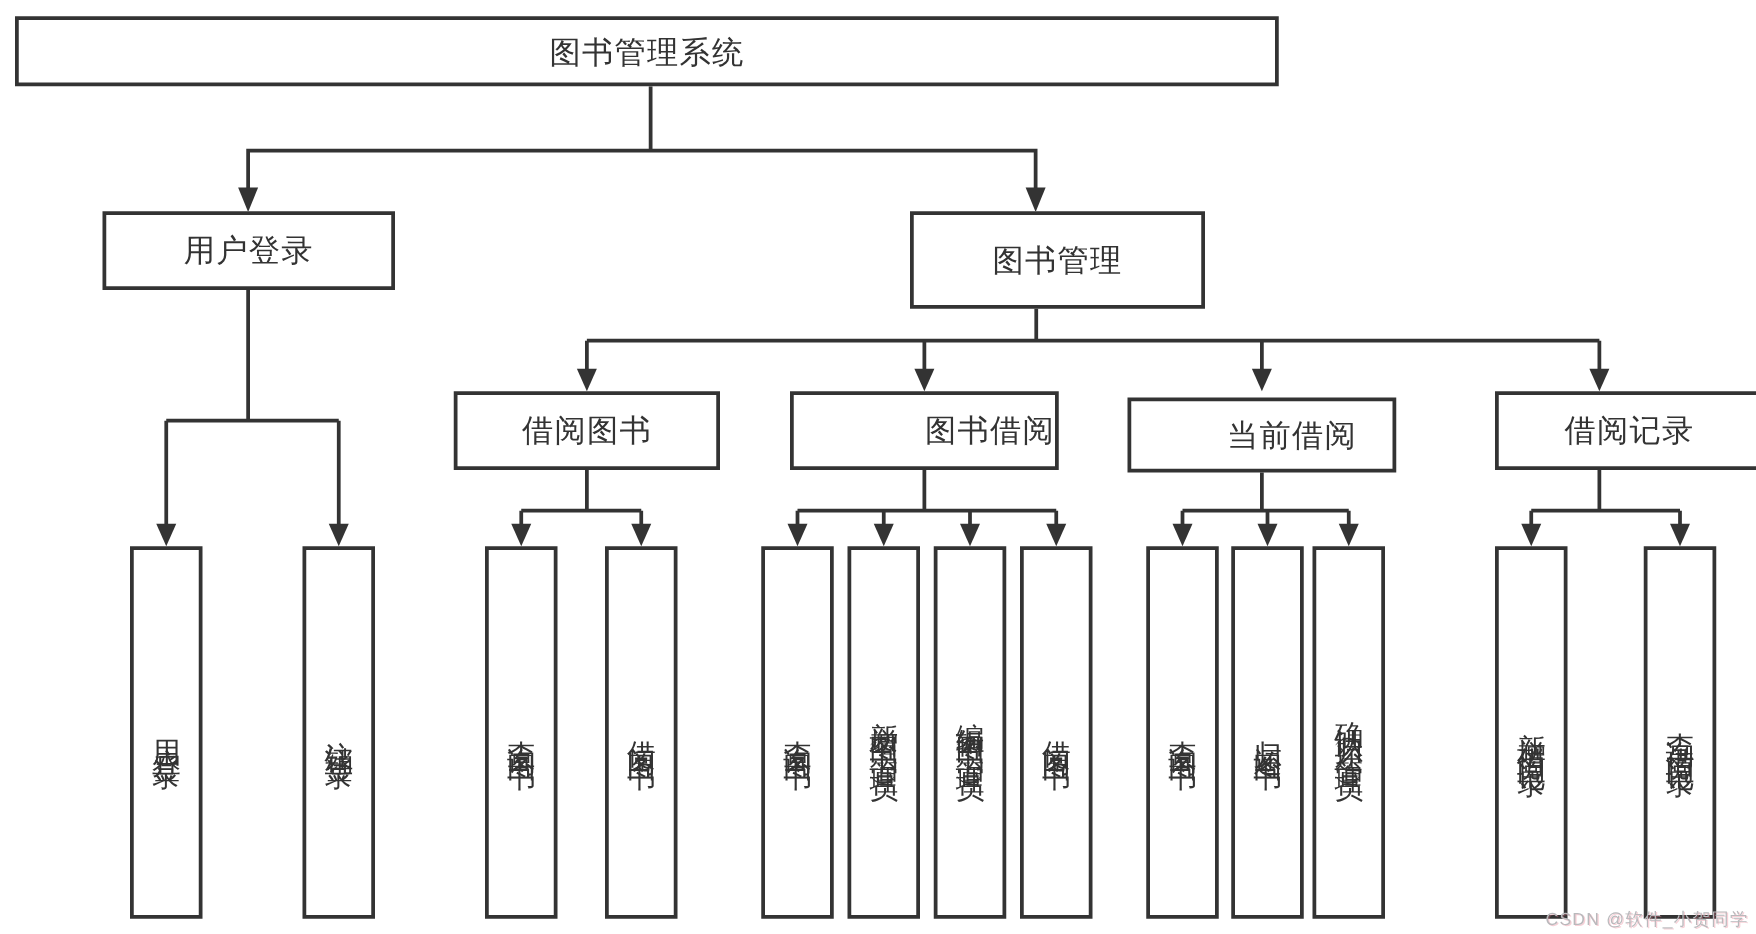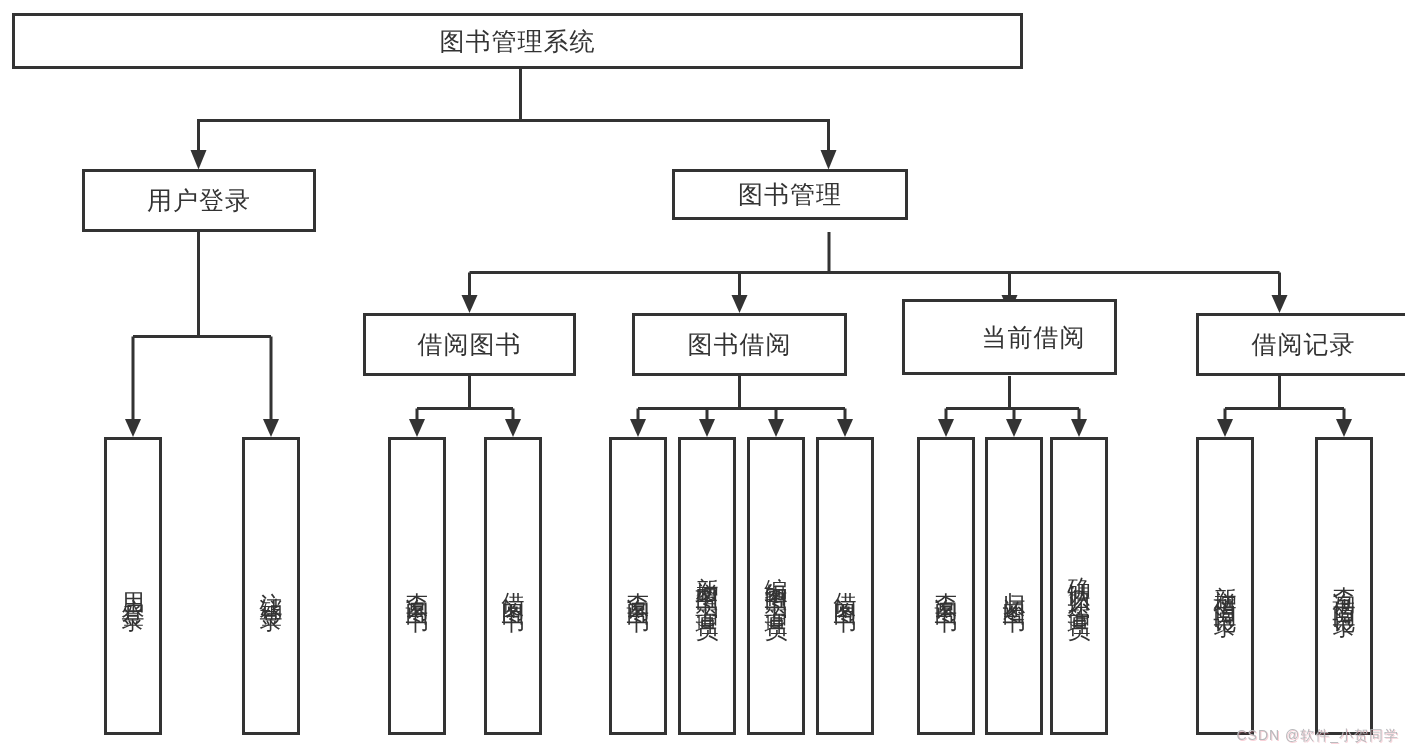--- a/index.html
+++ b/index.html
@@ -103,31 +103,31 @@
     </g>
   </svg>
 
   <div class="node h" style="left:12px; top:13px; width:1011px; height:56px;">
     <span>图书管理系统</span>
   </div>
 
   <div class="node h" style="left:82px; top:169px; width:234px; height:63px;">
     <span>用户登录</span>
   </div>
-  <div class="node h" style="left:672px; top:169px; width:236px; height:51px;">
+  <div class="node h" style="left:728px; top:169px; width:236px; height:78px;">
     <span>图书管理</span>
   </div>
 
   <div class="node h" style="left:363px; top:313px; width:213px; height:63px;">
     <span>借阅图书</span>
   </div>
-  <div class="node h" style="left:632px; top:313px; width:215px; height:63px;">
+  <div class="node h" style="left:632px; top:313px; width:215px; height:63px;justify-content:flex-end;">
     <span>图书借阅</span>
   </div>
-  <div class="node h" style="left:902px; top:299px; width:215px; height:76px;padding-left:48px;">
+  <div class="node h" style="left:902px; top:318px; width:215px; height:60px;padding-left:48px;">
     <span>当前借阅</span>
   </div>
   <div class="node h" style="left:1196px; top:313px; width:215px; height:63px;">
     <span>借阅记录</span>
   </div>
 
   <div class="leaf" style="left:104px;">
     <span>用户登录</span>
   </div>
   <div class="leaf" style="left:242px;">

